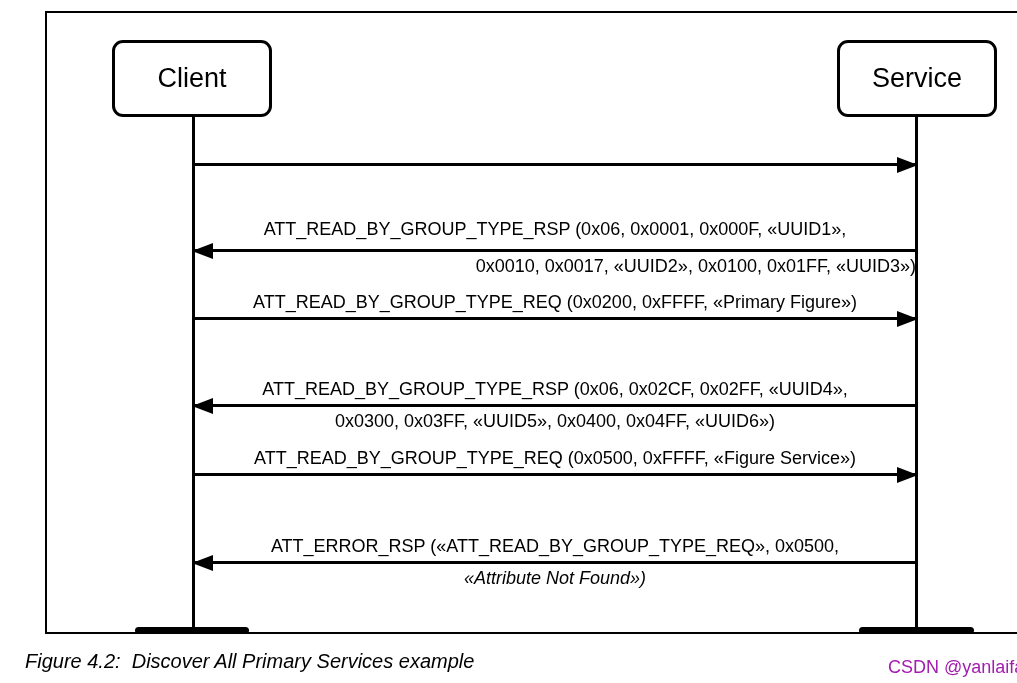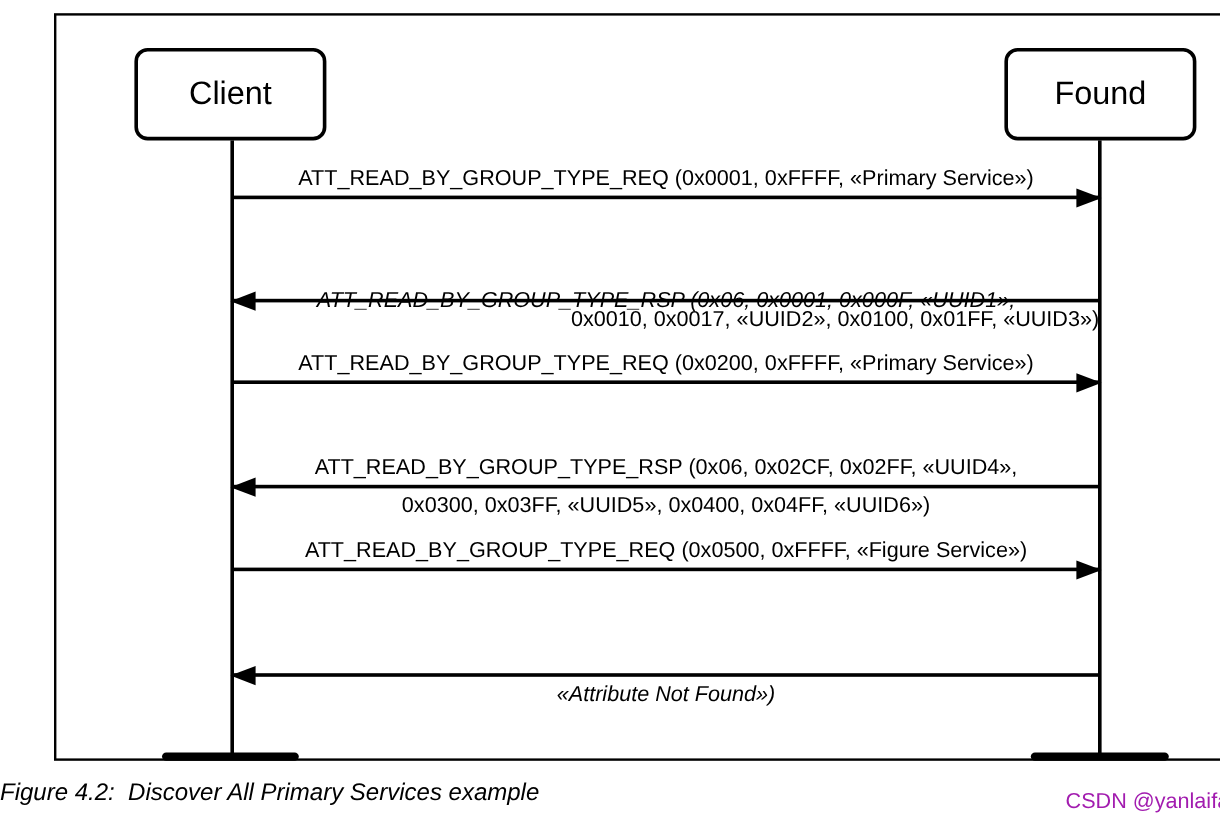--- a/index.html
+++ b/index.html
@@ -63,82 +63,82 @@
     border-top: 8px solid transparent;
     border-bottom: 8px solid transparent;
   }
   .msg {
     position: absolute; left: 147px; width: 722px;
     height: 24px; line-height: 24px;
     text-align: center; font-size: 18px;
     white-space: nowrap; z-index: 3;
   }
   .a1 { top: 150px; } .m1 { top: 123px; }
-  .a2 { top: 236px; } .m2a { top: 225px; font-style: italic; } .m2b { top: 241px; text-align: right; }
+  .a2 { top: 236px; } .m2a { top: 204px; } .m2b { top: 241px; text-align: right; }
   .a3 { top: 304px; } .m3 { top: 277px; }
   .a4 { top: 391px; } .m4a { top: 364px; } .m4b { top: 396px; text-align: center; }
   .a5 { top: 460px; } .m5 { top: 433px; }
   .a6 { top: 548px; } .m6a { top: 521px; } .m6b { top: 553px; font-style: italic; }
   .caption {
-    position: absolute; left: 0; top: 650px;
+    position: absolute; left: 25px; top: 650px;
     font-size: 20px; font-style: italic;
     white-space: pre;
   }
   .watermark {
     position: absolute; left: 888px; top: 657px;
     font-size: 18px; color: #a21caf;
     white-space: nowrap;
     text-align: center;
   }
 </style>
 </head>
 <body>
 
 <div class="frame">
 
   <div class="actor client">
     <span>Client</span>
   </div>
   <div class="actor server">
-    <span>Found</span>
+    <span>Service</span>
   </div>
 
   <div class="lifeline client"></div>
   <div class="lifeline server"></div>
 
   <div class="endbar client"></div>
   <div class="endbar server"></div>
 
-  <div class="msg m1">ATT_READ_BY_GROUP_TYPE_REQ (0x0001, 0xFFFF, «Primary Service»)</div>
   <div class="arrow a1">
     <div class="head-right"></div>
   </div>
 
   <div class="msg m2a">ATT_READ_BY_GROUP_TYPE_RSP (0x06, 0x0001, 0x000F, «UUID1»,</div>
   <div class="arrow a2">
     <div class="head-left"></div>
   </div>
   <div class="msg m2b">0x0010, 0x0017, «UUID2», 0x0100, 0x01FF, «UUID3»)</div>
 
-  <div class="msg m3">ATT_READ_BY_GROUP_TYPE_REQ (0x0200, 0xFFFF, «Primary Service»)</div>
+  <div class="msg m3">ATT_READ_BY_GROUP_TYPE_REQ (0x0200, 0xFFFF, «Primary Figure»)</div>
   <div class="arrow a3">
     <div class="head-right"></div>
   </div>
 
   <div class="msg m4a">ATT_READ_BY_GROUP_TYPE_RSP (0x06, 0x02CF, 0x02FF, «UUID4»,</div>
   <div class="arrow a4">
     <div class="head-left"></div>
   </div>
   <div class="msg m4b">0x0300, 0x03FF, «UUID5», 0x0400, 0x04FF, «UUID6»)</div>
 
   <div class="msg m5">ATT_READ_BY_GROUP_TYPE_REQ (0x0500, 0xFFFF, «Figure Service»)</div>
   <div class="arrow a5">
     <div class="head-right"></div>
   </div>
 
+  <div class="msg m6a">ATT_ERROR_RSP («ATT_READ_BY_GROUP_TYPE_REQ», 0x0500,</div>
   <div class="arrow a6">
     <div class="head-left"></div>
   </div>
   <div class="msg m6b">«Attribute Not Found»)</div>
 
 </div>
 
 <div class="caption">Figure 4.2:  Discover All Primary Services example</div>
 <div class="watermark">CSDN @yanlaifan</div>
 

